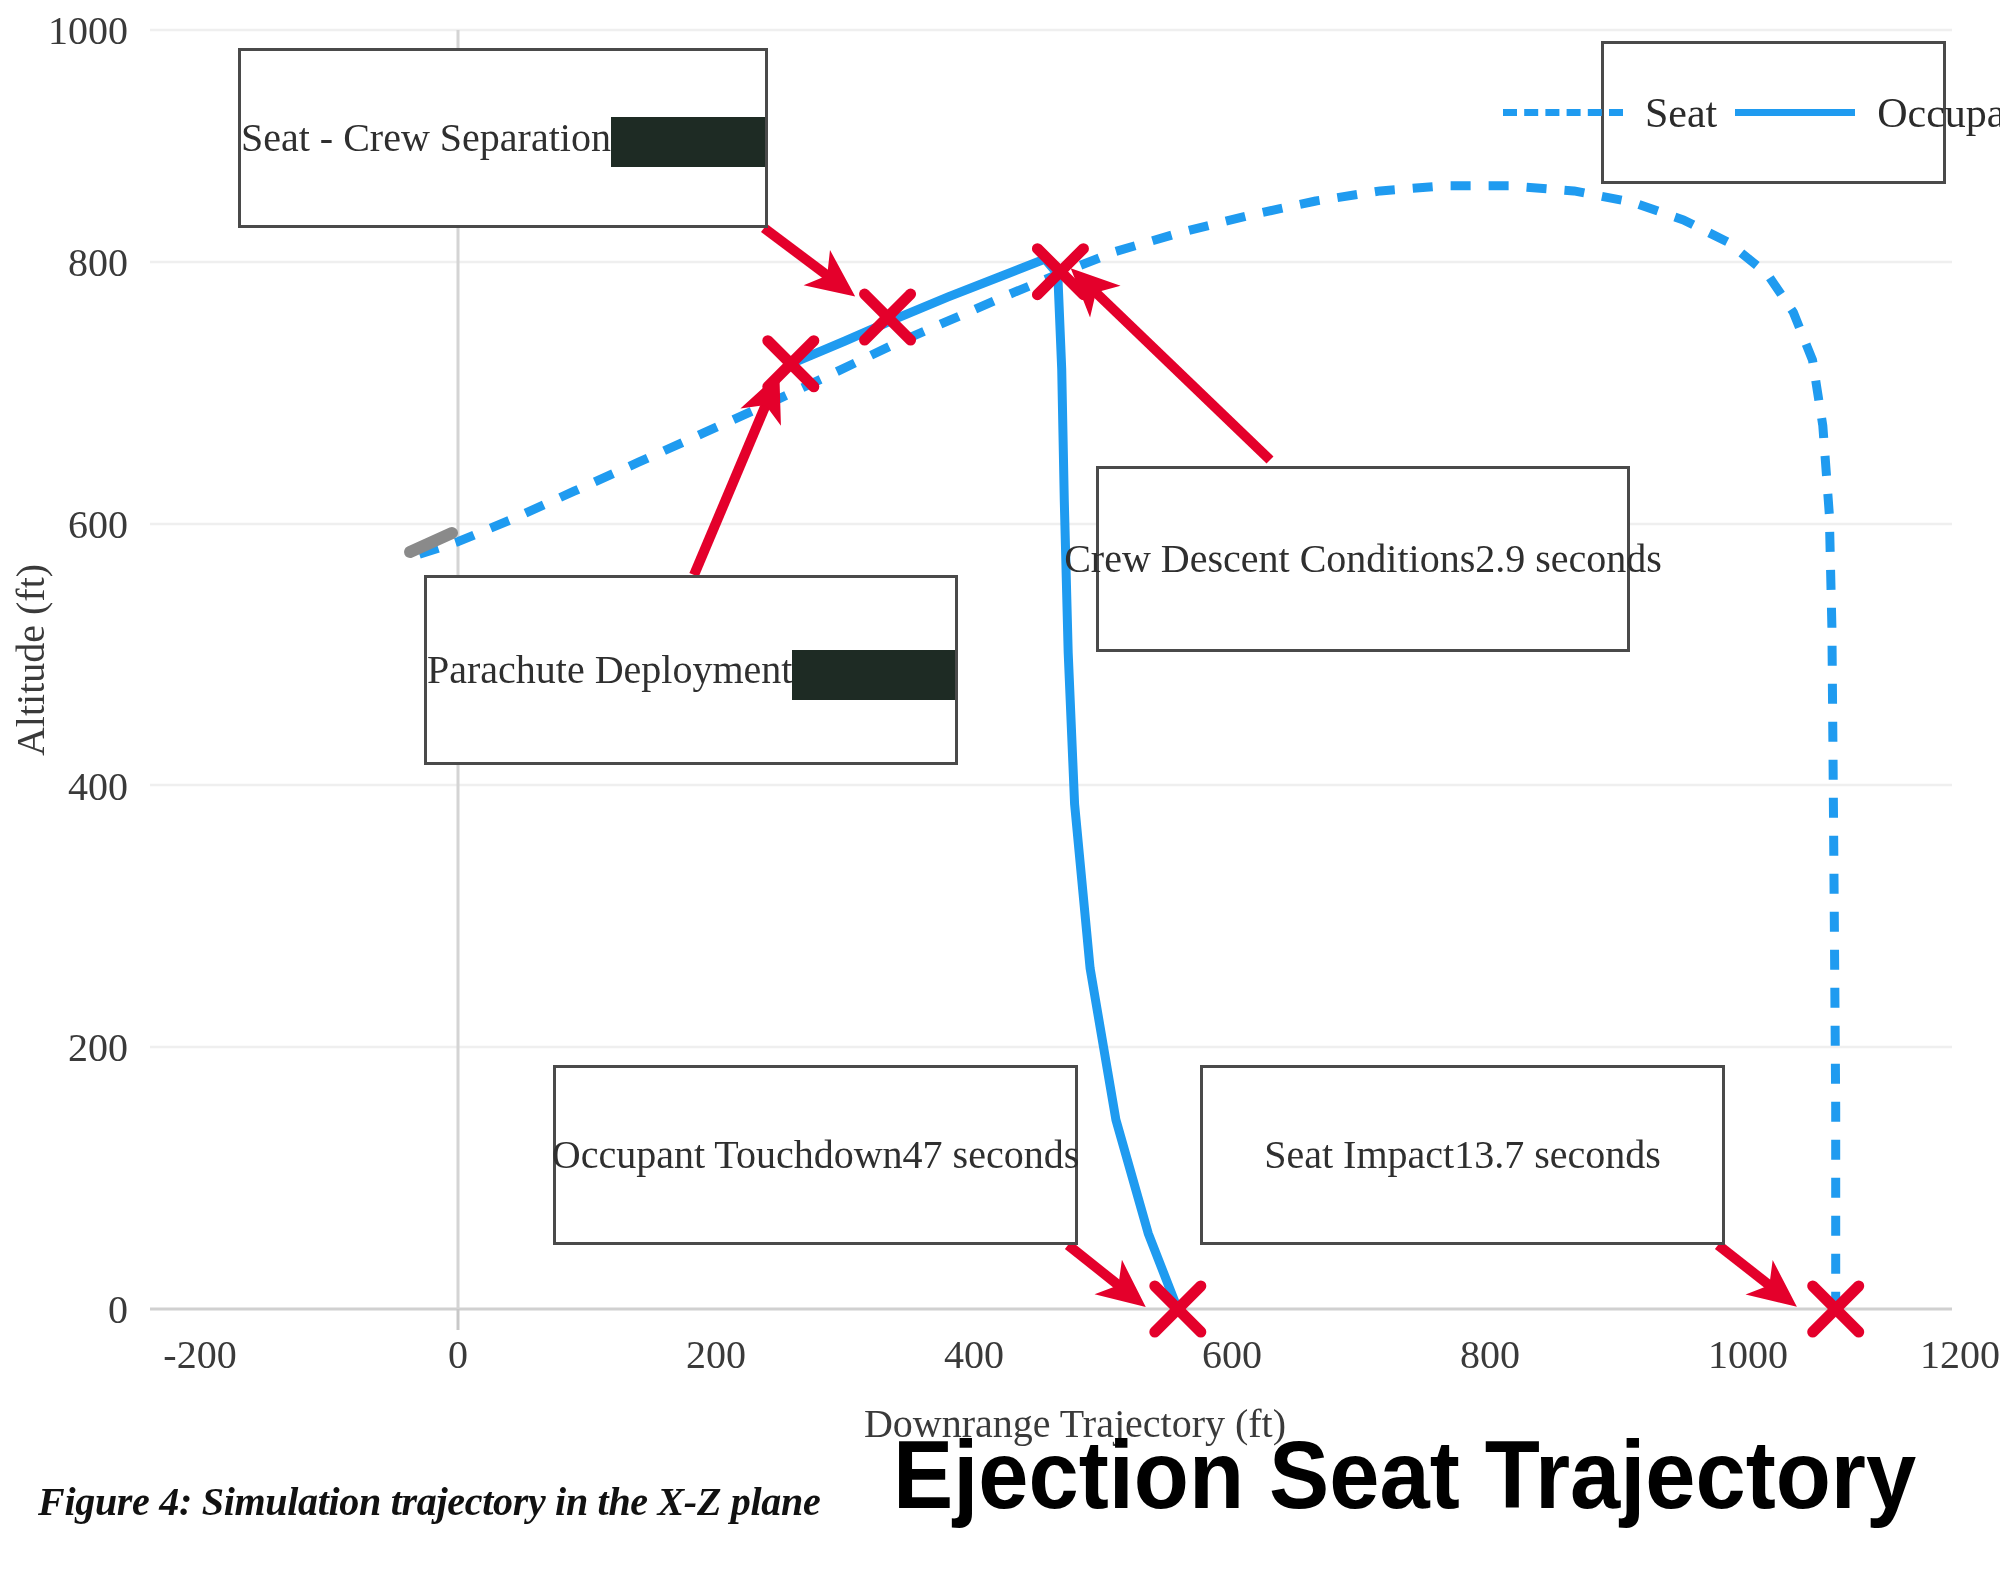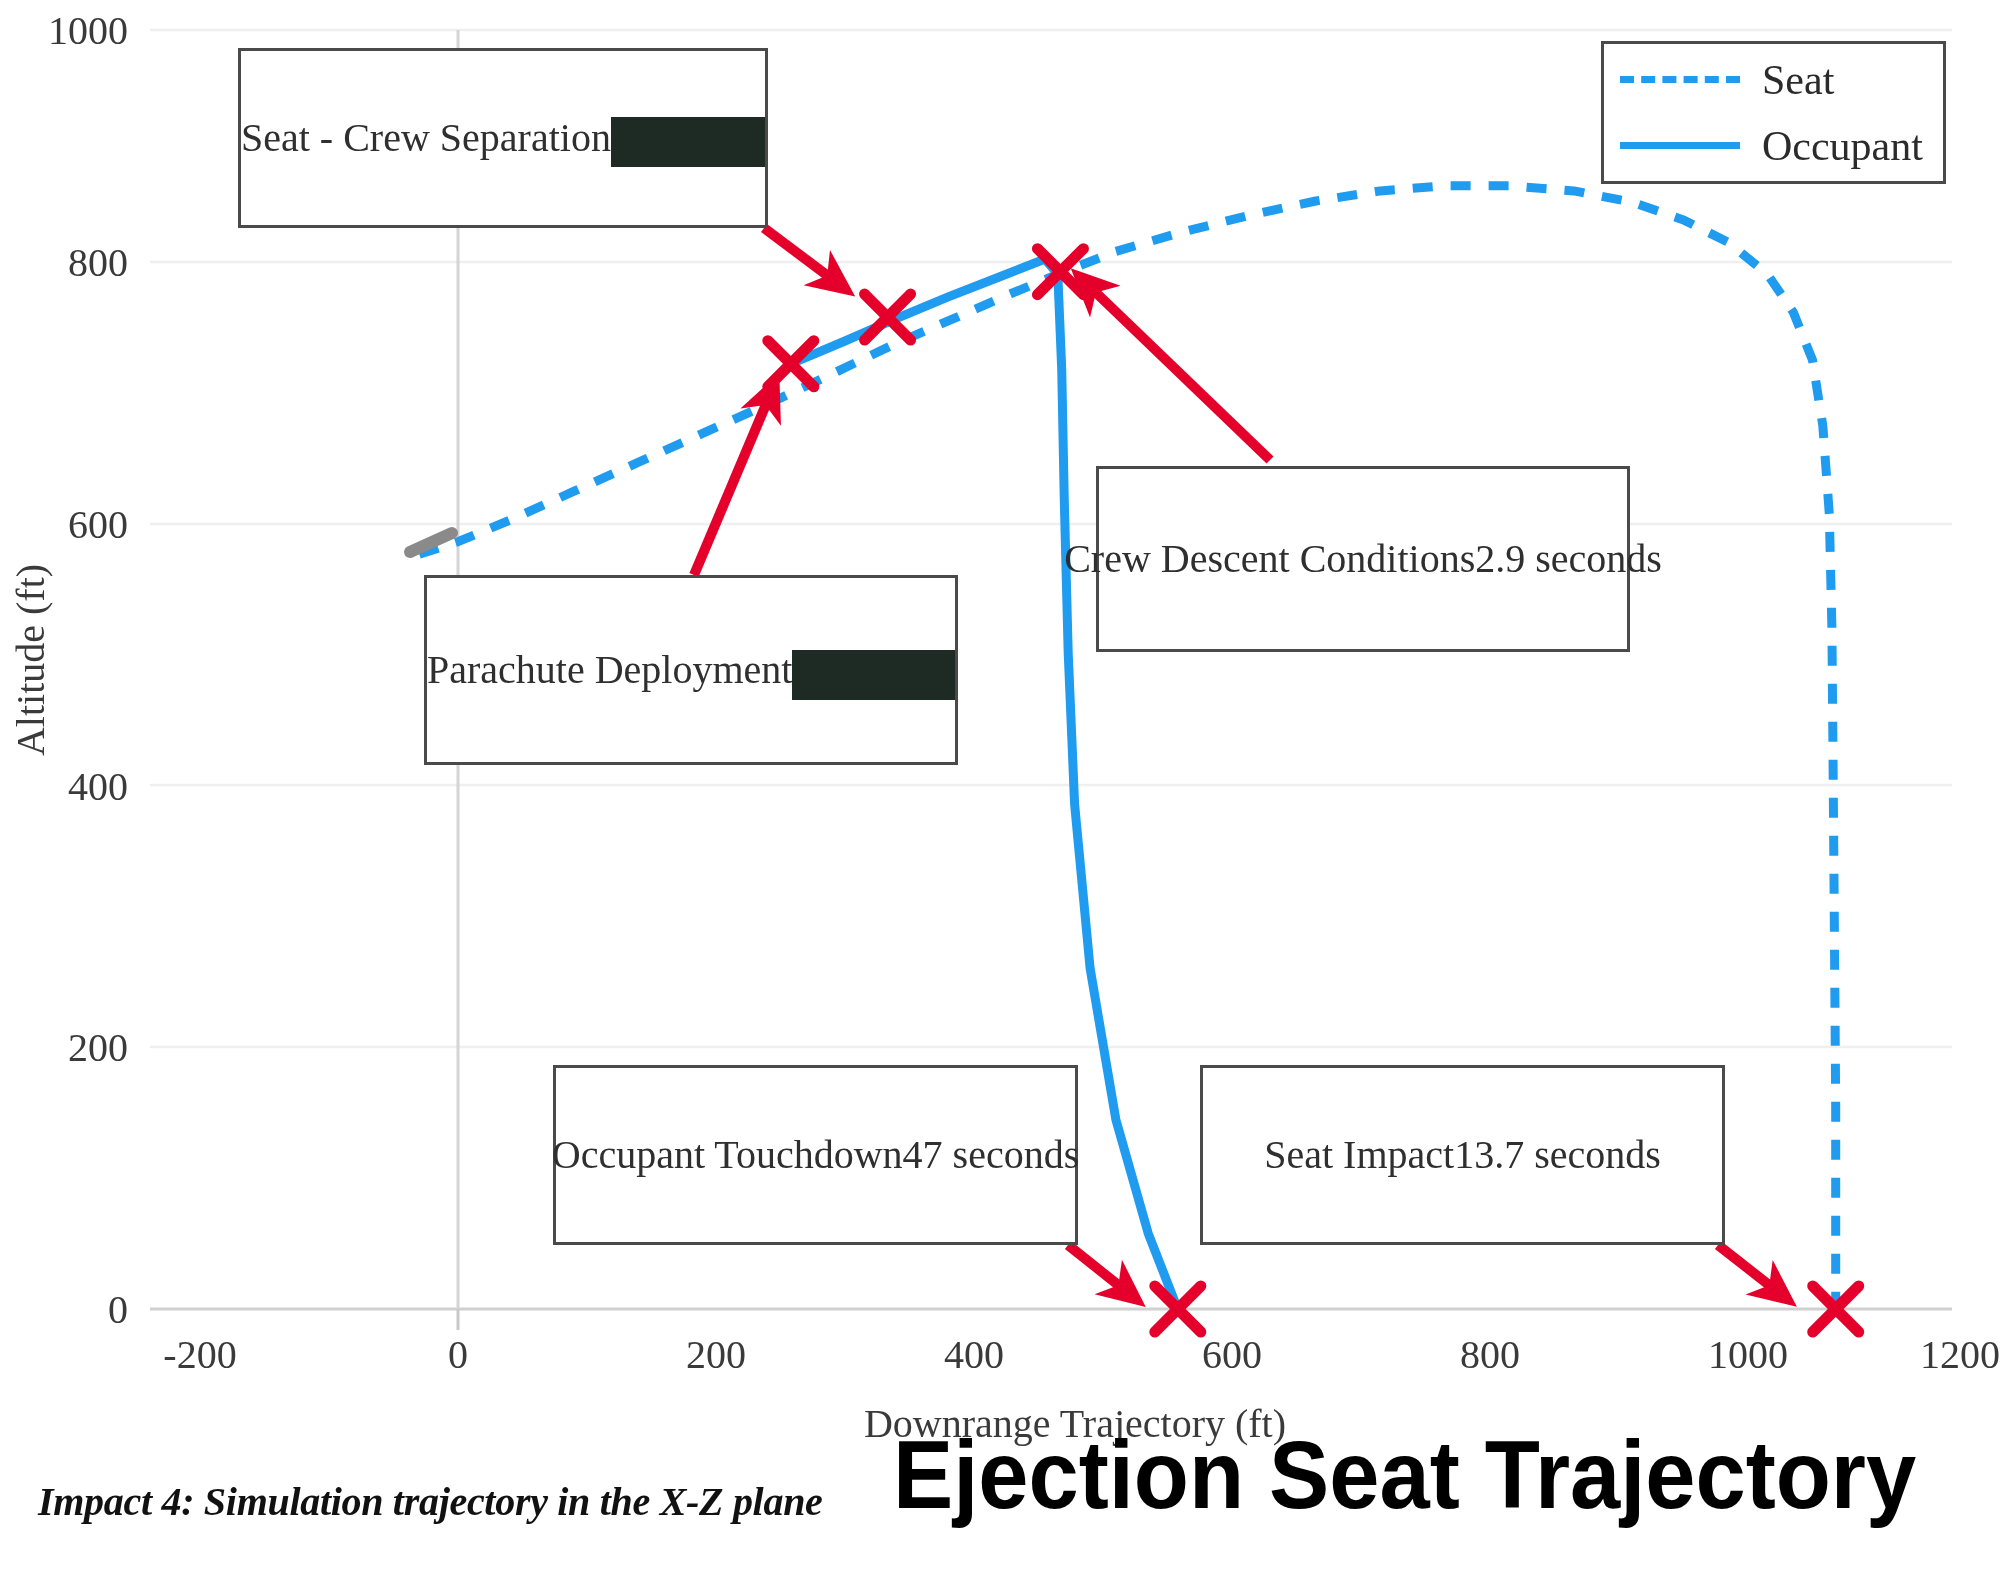--- a/index.html
+++ b/index.html
@@ -21,21 +21,21 @@
     align-items:center;justify-content:center;
     font-family:"Liberation Serif","DejaVu Serif",serif;
     font-size:40px;color:#2f2f2f;line-height:1.18;text-align:center;
   }
   .redaction{background:#1e2b24;display:block;}
   .ann-line{white-space:nowrap;}
 
   .legend-box{
     position:absolute;background:#ffffff;border:3px solid #4a4a4a;
     box-sizing:border-box;padding:10px 22px 10px 16px;
-    display:flex;flex-direction:column;justify-content:center;gap:18px;
+    display:flex;flex-direction:row;justify-content:center;gap:18px;
   }
   .legend-row{display:flex;align-items:center;gap:22px;}
   .legend-swatch{width:120px;height:0;flex:none;}
   .legend-swatch.dashed{border-top:7px dashed #1f9bf0;}
   .legend-swatch.solid{border-top:7px solid #1f9bf0;}
   .legend-text{font-family:"Liberation Serif",serif;font-size:42px;color:#2b2b2b;white-space:nowrap;}
 
   .fig-caption{
     position:absolute;left:38px;top:1478px;
     font-family:"Liberation Serif","DejaVu Serif",serif;
@@ -173,17 +173,17 @@
     <div class="legend-row">
       <span class="legend-swatch dashed"></span>
       <span class="legend-text">Seat</span>
     </div>
     <div class="legend-row">
       <span class="legend-swatch solid"></span>
       <span class="legend-text">Occupant</span>
     </div>
   </div>
 
-  <div class="fig-caption">Impact 4: Simulation trajectory in the X-Z plane</div>
+  <div class="fig-caption">Figure 4: Simulation trajectory in the X-Z plane</div>
 
   <div class="overlay-title">Ejection Seat Trajectory</div>
 
 </div>
 
 </body></html>

